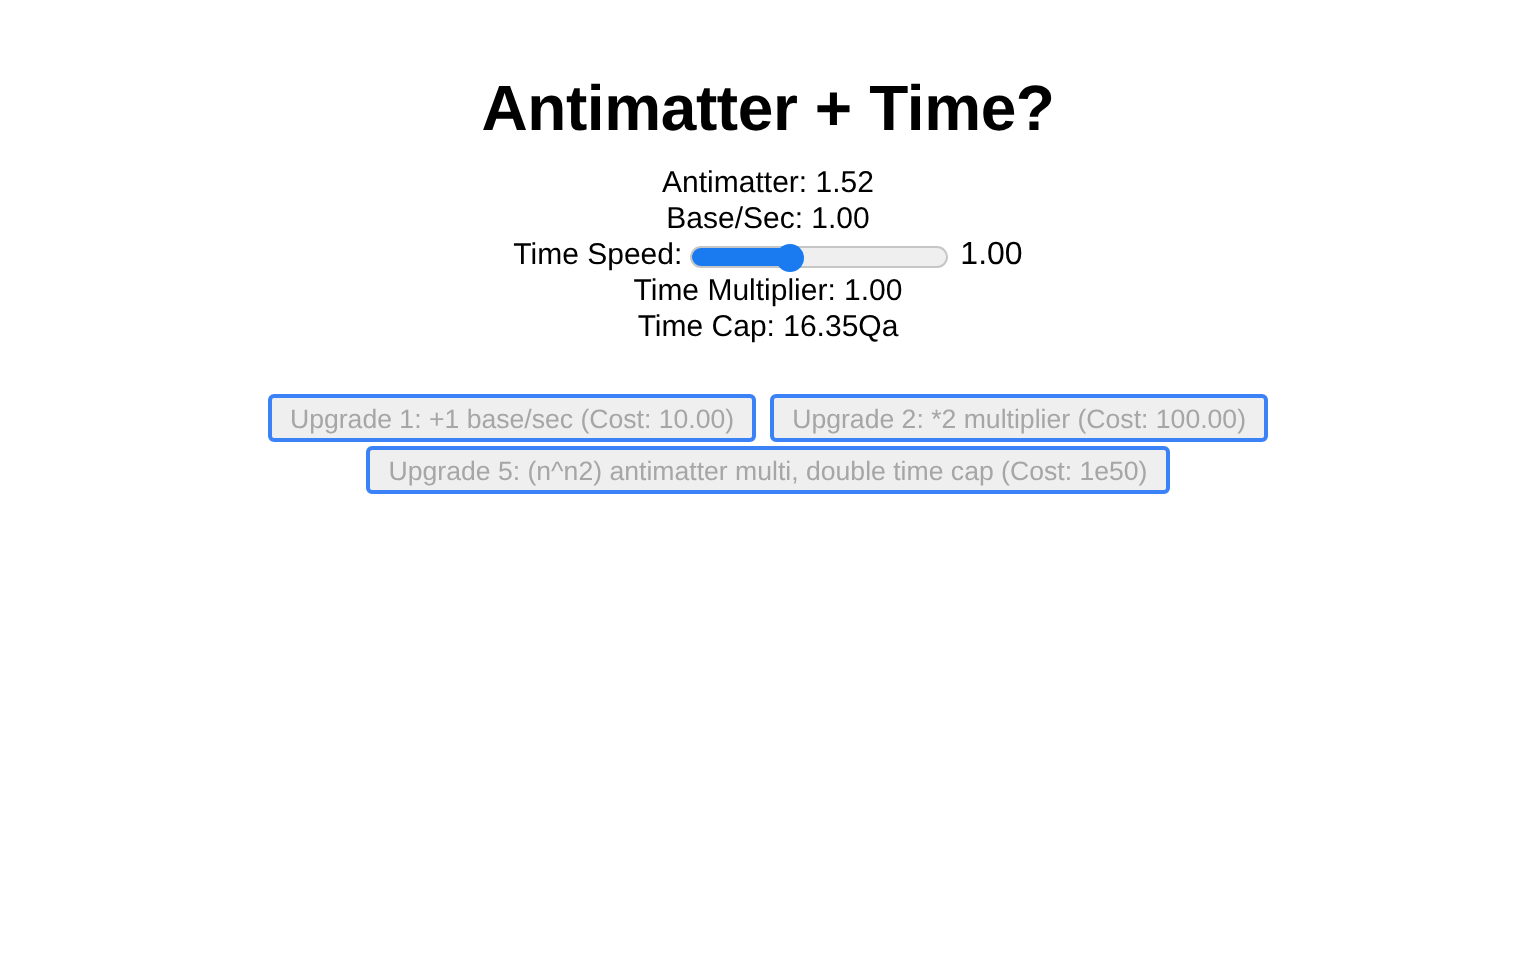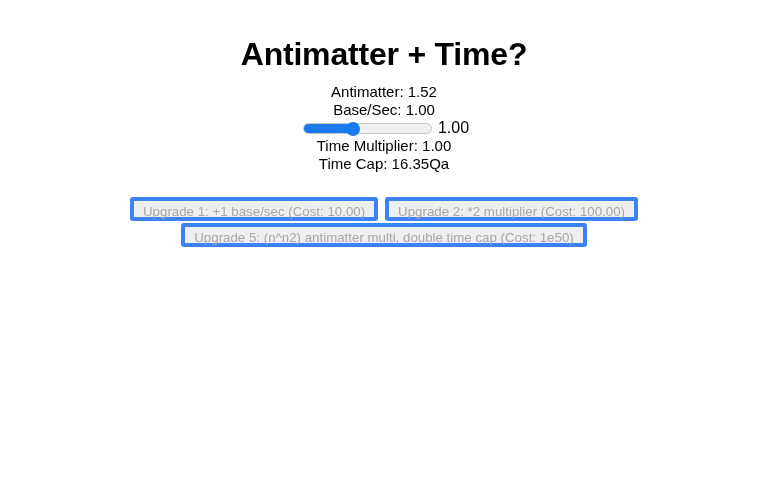--- a/index.html
+++ b/index.html
@@ -117,41 +117,42 @@
   }
   .row-gap {
     height: 17px;
   }
   .game-btn {
     font-family: "Liberation Sans", sans-serif;
     font-size: 13.3px;
     line-height: 13.3px;
     color: #a6a6a6;
     background: #efefef;
-    border: 4px solid #3b82f6;
+    border: 2px solid #3b82f6;
     border-radius: 3px;
     padding: 4px 9px 5px 9px;
     height: 24px;
     box-sizing: border-box;
     white-space: nowrap;
     cursor: default;
   }
 </style>
 </head>
 <body>
 
 <div class="page">
 
   <h1 class="page-title">Antimatter + Time?</h1>
 
   <div class="stats">
     <span class="stat-line">Antimatter: 1.52</span>
     <span class="stat-line">Base/Sec: 1.00</span>
 
     <div class="speed-row">
+      <span class="speed-label">Time Speed:</span>
       <input class="slider" type="range" min="0" max="10" step="0.01" value="3.7" style="">
       <span class="speed-value">1.00</span>
     </div>
 
     <span class="stat-line">Time Multiplier: 1.00</span>
     <span class="stat-line">Time Cap: 16.35Qa</span>
   </div>
 
   <div class="upgrades">
 

